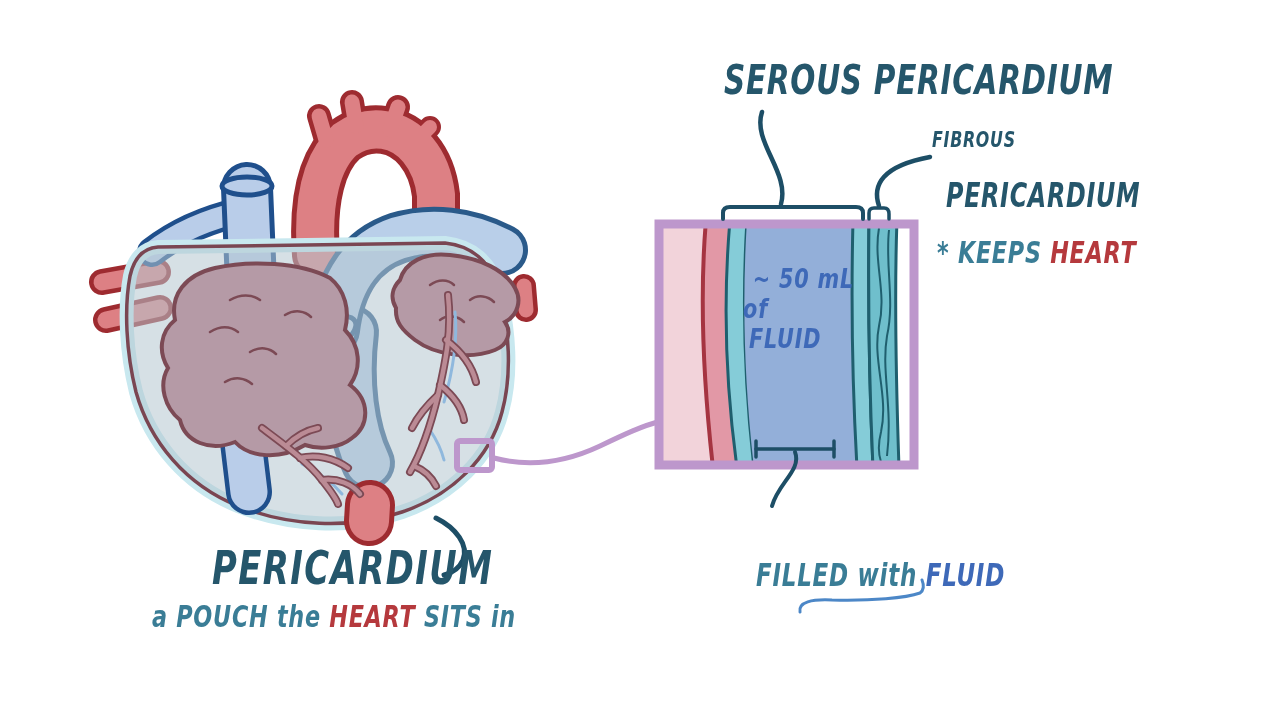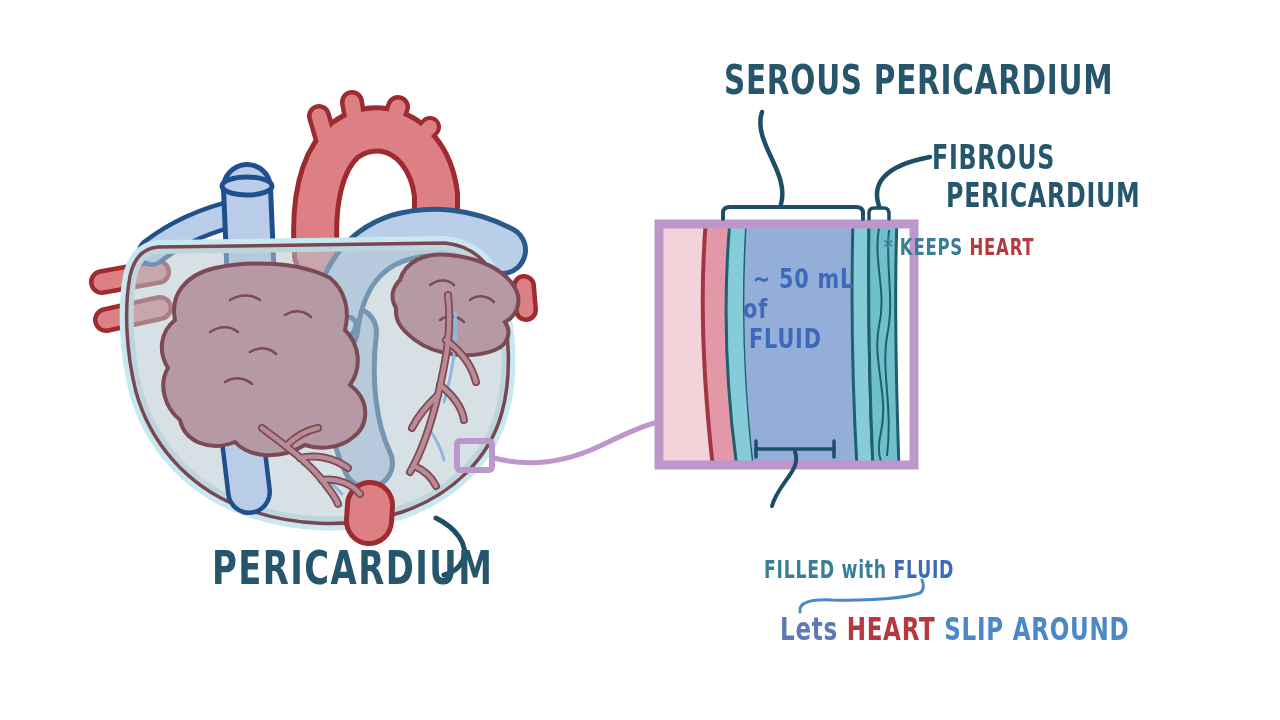--- a/index.html
+++ b/index.html
@@ -1,21 +1,21 @@
 <!DOCTYPE html>
 <html><head>
 <meta charset="utf-8">
 <style>
   html,body{margin:0;padding:0;background:#fff;}
   #canvas{
     position:relative;width:1280px;height:720px;overflow:hidden;background:#ffffff;
     font-family:"DejaVu Sans",sans-serif;font-weight:700;
   }
   #art{position:absolute;left:0;top:0;z-index:1;}
-  .txt{position:absolute;z-index:2;white-space:nowrap;letter-spacing:1px;}
+  .txt{position:absolute;z-index:2;white-space:nowrap;letter-spacing:1px;font-style:italic;}
   .condensed{display:inline-block;transform:scaleX(0.72);transform-origin:left center;}
   .condensed-c{display:inline-block;transform:scaleX(0.80);transform-origin:center center;}
   .t-darkteal{color:#25566b;}
   .t-medteal{color:#3a7d96;}
   .t-red{color:#b5393d;}
   .t-blue{color:#3e69b8;}
   .t-medblue{color:#4c87c7;}
   .t-slate{color:#5c7bb5;}
   .center{text-align:left;}
 </style>
@@ -161,43 +161,43 @@
       <path d="M 879 206 C 872 185 882 166 930 157" stroke-width="4.5"></path>
     </g>
 
     <path d="M 800 612 C 798 602 812 599 832 600 C 872 601 906 598 920 593 C 924 590 924 585 922 580" fill="none" stroke="#4c87c7" stroke-width="3" stroke-linecap="round"></path>
   </svg>
 
   <div class="txt t-darkteal" style="left:724px;top:56px;font-size:41px;">
     <span class="condensed">SEROUS PERICARDIUM</span>
   </div>
 
-  <div class="txt t-darkteal" style="left:932px;top:138px;font-size:33px;">
+  <div class="txt t-darkteal" style="left:932px;top:127px;font-size:22px;">
     <span class="condensed">FIBROUS</span>
   </div>
   <div class="txt t-darkteal" style="left:946px;top:176px;font-size:33px;">
     <span class="condensed">PERICARDIUM</span>
   </div>
 
-  <div class="txt" style="left:884px;top:234px;font-size:23px;">
+  <div class="txt" style="left:937px;top:234px;font-size:31px;">
     <span class="condensed"><span class="t-medteal">* KEEPS </span><span class="t-red">HEART</span></span>
   </div>
 
   <div class="txt t-blue center" style="left:740px;top:264px;width:120px;font-size:26px;line-height:30px;">
     <div><span class="condensed-c">~ 50 mL</span></div>
     <div style="font-size:26px;"><span class="condensed-c">of</span></div>
     <div><span class="condensed-c">FLUID</span></div>
   </div>
 
 
-  <div class="txt" style="left:756px;top:556px;font-size:24px;margin-left:8px;">
+  <div class="txt" style="left:756px;top:556px;font-size:32px;">
     <span class="condensed"><span class="t-medteal">FILLED with </span><span class="t-blue">FLUID</span></span>
   </div>
 
-  <div class="txt" style="left:780px;top:610px;font-size:32px;">
-    <span class="condensed"><span class="t-slate">Lets </span><span class="t-red">HEART</span><span class="t-medblue"> SLIP AROUND</span></span>
-  </div>
 
   <div class="txt t-darkteal" style="left:212px;top:540px;font-size:47px;letter-spacing:2px;">
     <span class="condensed">PERICARDIUM</span>
   </div>
+  <div class="txt" style="left:152px;top:598px;font-size:31px;">
+    <span class="condensed"><span class="t-medteal">a POUCH the </span><span class="t-red">HEART</span><span class="t-medteal"> SITS in</span></span>
+  </div>
 
 </div>
 
 </body></html>

